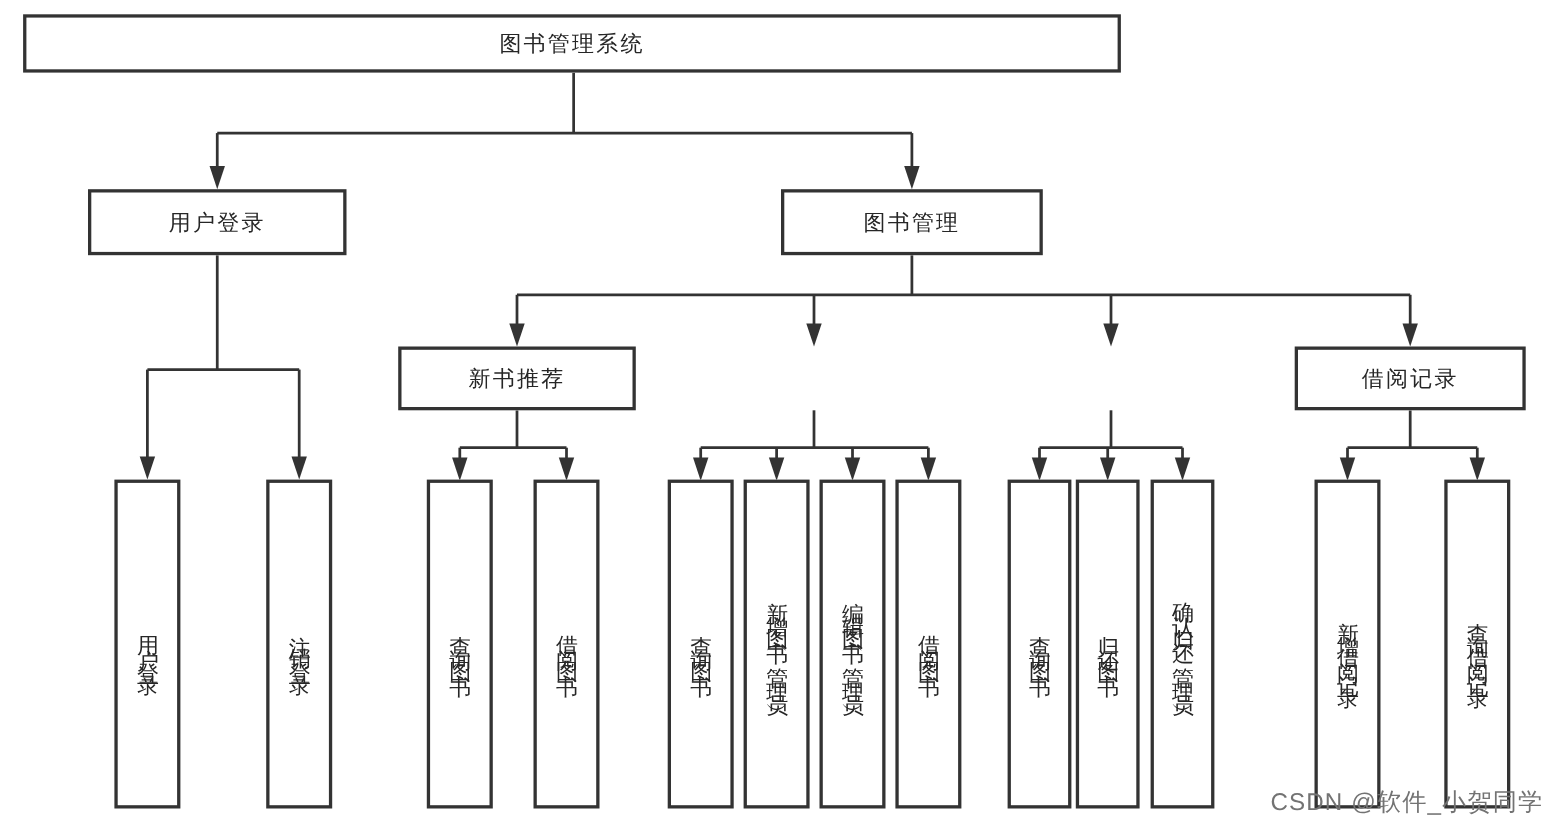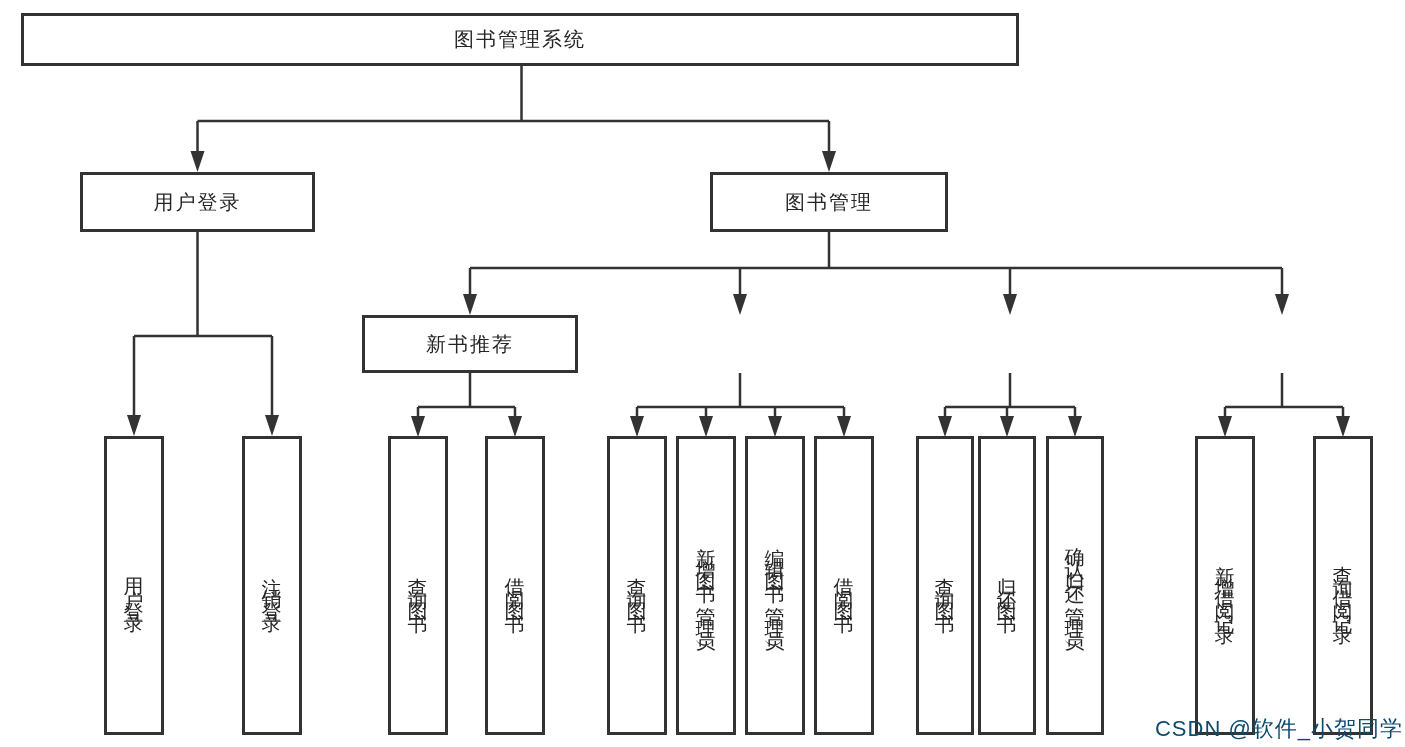--- a/index.html
+++ b/index.html
@@ -33,21 +33,21 @@
     font-size:20px;
     letter-spacing:12px;
     line-height:1;
   }
   .watermark{
     position:absolute;
     right:2px;
     bottom:3px;
     z-index:5;
     font-size:22px;
-    color:#0c4a6e;
+    color:#737373;
     letter-spacing:1px;
     white-space:nowrap;
     font-family:"Liberation Sans","DejaVu Sans",sans-serif;
   }
 </style>
 </head>
 <body>
 
 <div class="canvas">
   <svg class="edges" width="1405" height="747" viewBox="0 0 1405 747">
@@ -112,20 +112,23 @@
   <div class="box h" style="left:80px;top:172px;width:235px;height:60px">
     <span>用户登录</span>
   </div>
   <div class="box h" style="left:362px;top:315px;width:216px;height:58px">
     <span>新书推荐</span>
   </div>
 
   <div class="box h" style="left:710px;top:172px;width:238px;height:60px">
     <span>图书管理</span>
   </div>
+  <div class="box h" style="left:1177px;top:315px;width:210px;height:58px">
+    <span>借阅记录</span>
+  </div>
 
   <div class="box v" style="left:104px;top:436px;width:60px;height:299px">
     <span>用户登录</span>
   </div>
   <div class="box v" style="left:242px;top:436px;width:60px;height:299px">
     <span>注销登录</span>
   </div>
 
   <div class="box v" style="left:388px;top:436px;width:60px;height:299px">
     <span>查询图书</span>

